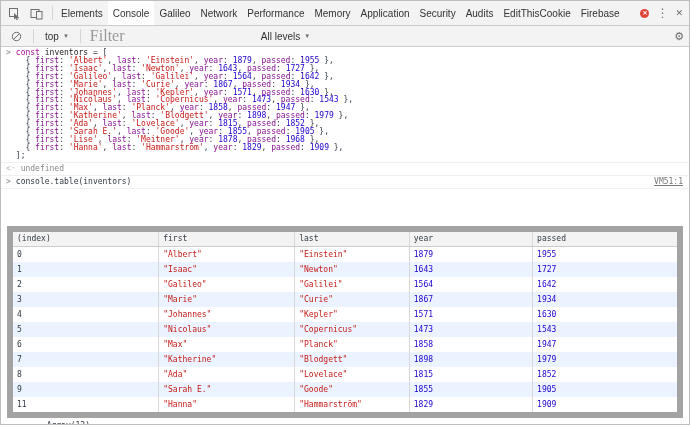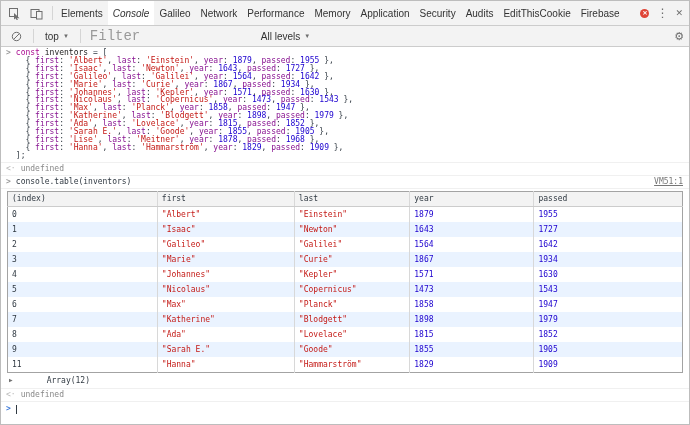--- a/index.html
+++ b/index.html
@@ -11,50 +11,50 @@
   
   .tabbar {
     height:25px; min-height:25px; background:#f3f3f3; border-bottom:1px solid #ccc;
     display:flex; align-items:stretch; font-size:10px; color:#333;
   }
   .tb-icons { display:flex; align-items:center; padding:0 3px; gap:2px; }
   .icon-btn { width:20px; height:20px; display:flex; align-items:center; justify-content:center; border-radius:2px; }
   .vdiv { width:1px; height:14px; background:#d5d5d5; align-self:center; margin:0 3px; }
   .tab-strip { display:flex; flex:1; overflow:hidden; }
   .tab { padding:0 5px; display:flex; align-items:center; white-space:nowrap; cursor:default; }
-  .tab.selected { background:#fff;font-style:italic; }
+  .tab.selected { background:#fff; }
   .tabbar-right { display:flex; align-items:center; gap:7px; padding:0 6px; margin-left:auto; }
   .err-badge { width:9px; height:9px; border-radius:50%; background:#df4537; color:#fff;
                font-size:6px; line-height:9px; text-align:center; font-weight:bold; }
   .glyph { color:#6e6e6e; }
   
   .console-toolbar {
     height:21px; min-height:21px; background:#f3f3f3; border-bottom:1px solid #ccc;
     display:flex; align-items:center; padding:0 5px; font-size:10px; color:#333; gap:4px;
   }
   .dropdown { display:flex; align-items:center; gap:4px; padding:0 4px; }
   .dd-arrow { font-size:6px; color:#6e6e6e; }
   .filter-input { border:none; background:transparent; outline:none; width:165px;
-                  font-family:Liberation Mono, monospace; font-size:14px; color:#333; }
+                  font-family:Liberation Serif, serif; font-size:16px; color:#333; }
   .filter-input::placeholder { color:#999; }
   .spacer { flex:1; }
   
   .console-body { flex:1; background:#fff; overflow:hidden;
     font-family:"DejaVu Sans Mono","Liberation Mono",monospace; font-size:8px; color:#303942; }
   .entry { border-bottom:1px solid #f0f0f0; padding:2px 6px 2px 5px; display:flex; align-items:flex-start; }
   .chev { color:#9a9a9a; margin-right:5px; line-height:8px; font-weight:bold; }
   .entry pre { margin:0; font:inherit; white-space:pre; line-height:7.9px; }
   .ret-arrow { color:#b9b9b9; margin-right:5px; line-height:8px; }
   .result-text { color:#888; line-height:8px; }
   .srclink { margin-left:auto; color:#767676; text-decoration:underline; line-height:8px; cursor:pointer; }
   .tok-kw { color:#aa0d91; } .tok-prop { color:#881391; }
   .tok-str { color:#c41a16; } .tok-num { color:#1c00cf; } .tok-var { color:#222; }
   
   .table-entry { display:block; padding:2px 6px 3px 6px; }
-  table.console-table { width:100%; border-collapse:collapse; border:1px solid #a3a3a3; table-layout:fixed; }
+  table.console-table { width:100%; border-collapse:collapse; border:6px solid #a3a3a3; table-layout:fixed;margin-top:35px; }
   .console-table th { background:#f3f3f3; font-weight:normal; text-align:left;
     padding:2.5px 4px; border-bottom:1px solid #ccc; border-left:1px solid #d8d8d8; font-size:8px; }
   .console-table th:first-child { border-left:none; }
   .console-table td { padding:3px 4px; border-left:1px solid #d8d8d8; white-space:nowrap; overflow:hidden; }
   .console-table td:first-child { border-left:none; }
   .console-table tbody tr:nth-child(even) td { background:#eaf3ff; }
   .cell-str { color:#c41a16; } .cell-num { color:#1c00cf; } .cell-idx { color:#303942; }
   .array-row { padding:3px 0 0 2px; color:#303942; display:flex; align-items:center;gap:32px; }
   .tri { color:#727272; font-size:6px; margin-right:2px; line-height:8px; }
   .prompt-entry { border-bottom:none; padding-top:3px; }

